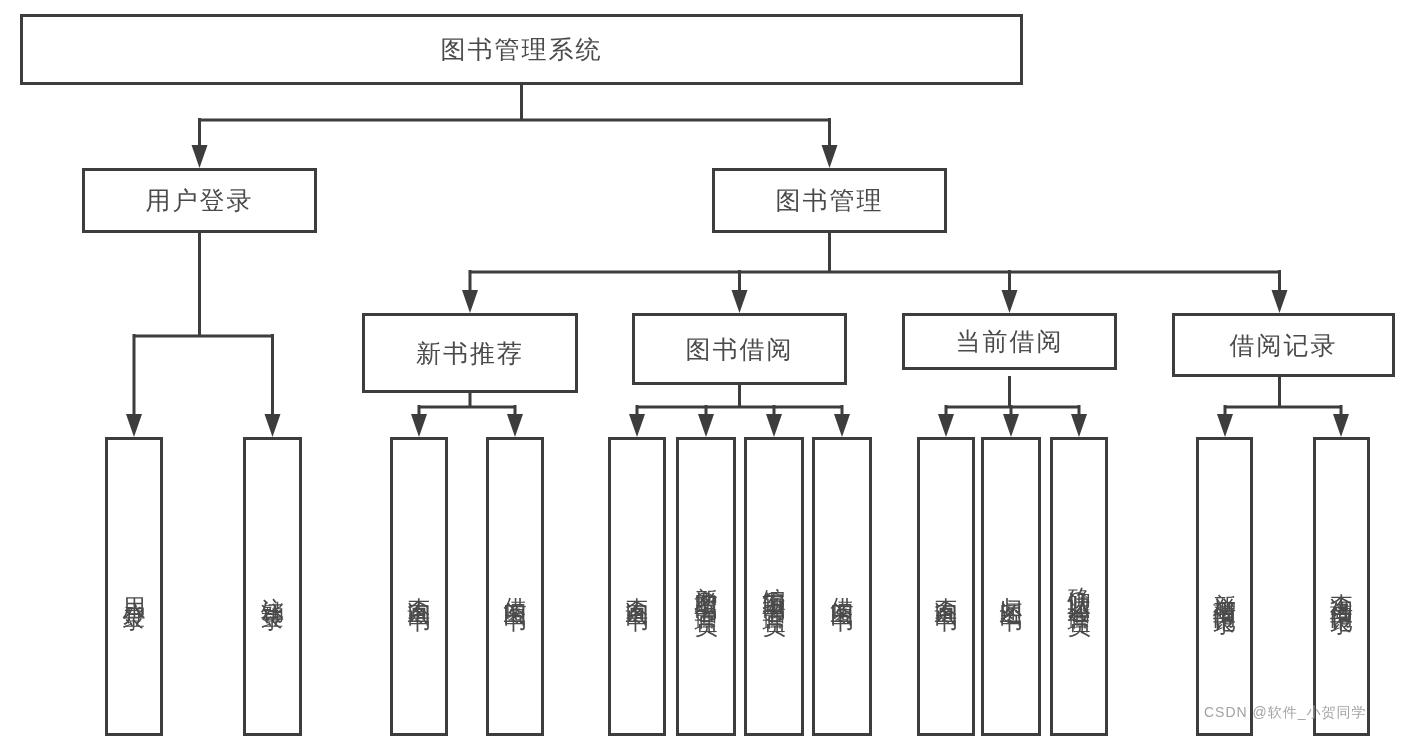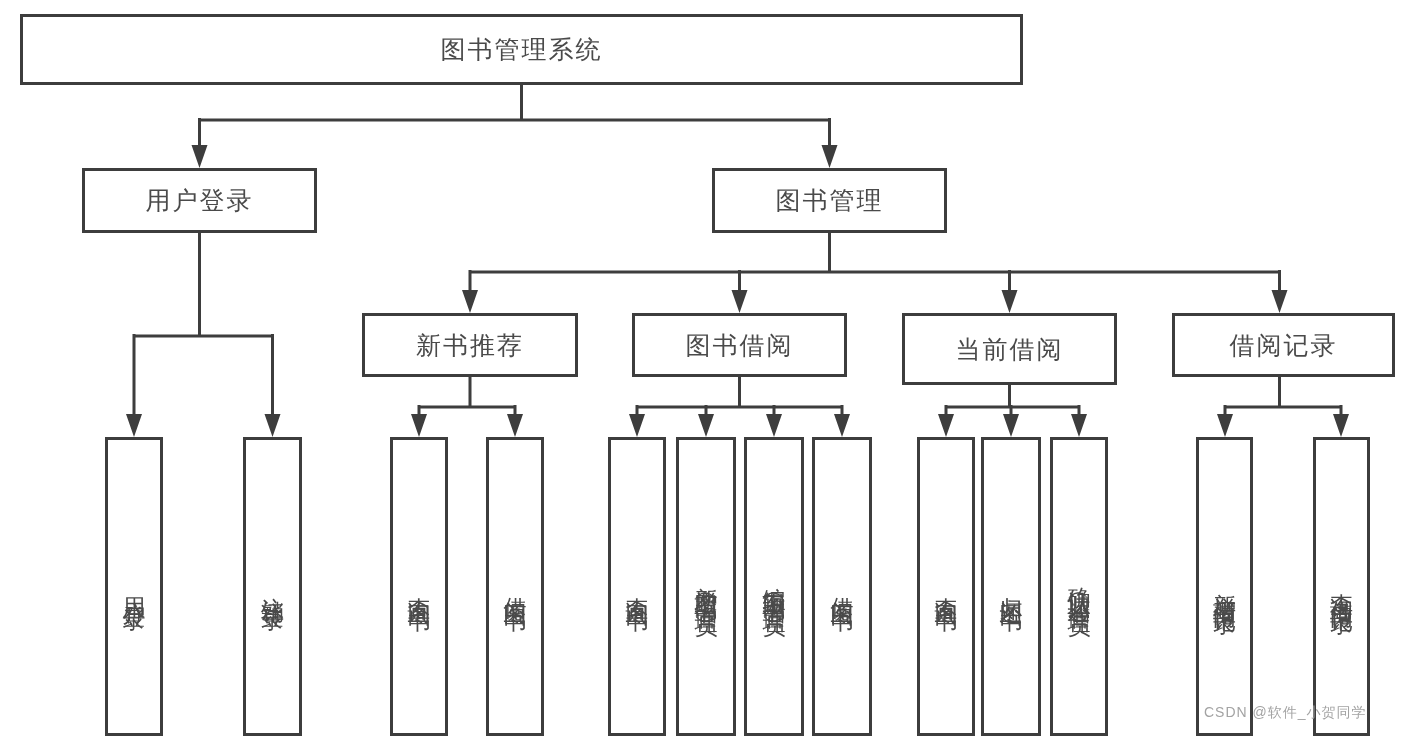--- a/index.html
+++ b/index.html
@@ -93,23 +93,23 @@
       M938 414 H954 L946 437 Z  M1003 414 H1019 L1011 437 Z
       M1071 414 H1087 L1079 437 Z  M1217 414 H1233 L1225 437 Z
       M1333 414 H1349 L1341 437 Z"></path>
   </svg>
 
   <div class="box hbox" style="left:20px; top:14px; width:1003px; height:71px;">图书管理系统</div>
 
   <div class="box hbox" style="left:82px; top:168px; width:235px; height:65px;">用户登录</div>
   <div class="box hbox" style="left:712px; top:168px; width:235px; height:65px;text-align:right;">图书管理</div>
 
-  <div class="box hbox" style="left:362px; top:313px; width:216px; height:64px;">新书推荐</div>
-  <div class="box hbox" style="left:632px; top:313px; width:215px; height:64px;">图书借阅</div>
-  <div class="box hbox" style="left:902px; top:313px; width:215px; height:72px;">当前借阅</div>
+  <div class="box hbox" style="left:362px; top:313px; width:216px; height:80px;">新书推荐</div>
+  <div class="box hbox" style="left:632px; top:313px; width:215px; height:72px;">图书借阅</div>
+  <div class="box hbox" style="left:902px; top:313px; width:215px; height:57px;">当前借阅</div>
   <div class="box hbox" style="left:1172px; top:313px; width:223px; height:64px;">借阅记录</div>
 
   <div class="box vbox" style="left:105px; top:437px; width:58px; height:299px;">用户登录</div>
   <div class="box vbox" style="left:243px; top:437px; width:59px; height:299px;">注销登录</div>
 
   <div class="box vbox" style="left:390px; top:437px; width:58px; height:299px;">查询图书</div>
   <div class="box vbox" style="left:486px; top:437px; width:58px; height:299px;">借阅图书</div>
 
   <div class="box vbox" style="left:608px; top:437px; width:58px; height:299px;">查询图书</div>
   <div class="box vbox" style="left:676px; top:437px; width:60px; height:299px;">新增图书（管理员）</div>

